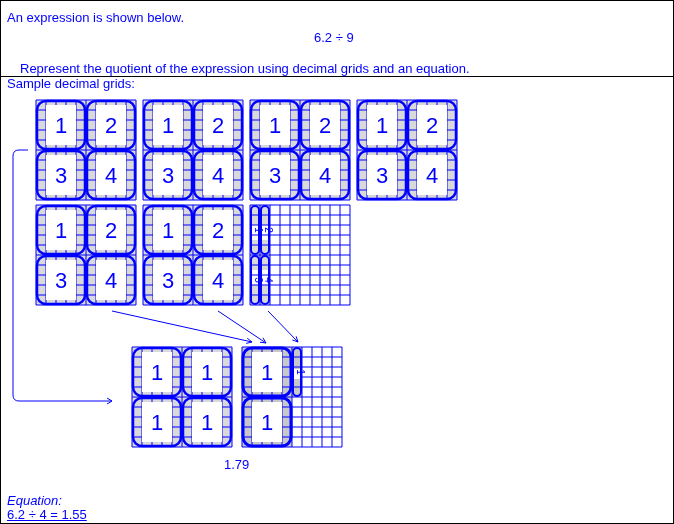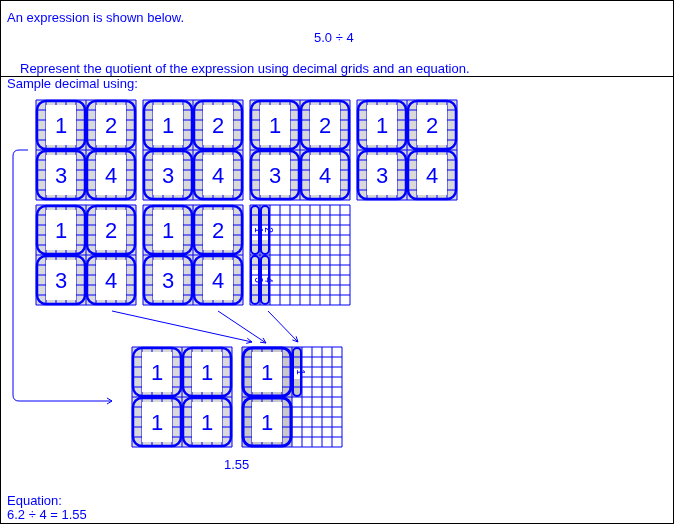--- a/index.html
+++ b/index.html
@@ -10,23 +10,23 @@
   .txt { position:absolute; white-space:nowrap; line-height:14px; }
   svg { position:absolute; left:0; top:0; }
 </style>
 </head>
 <body>
 
 <div class="frame"></div>
 <div class="divider"></div>
 
 <div class="txt" style="left:7px;top:11px;">An expression is shown below.</div>
-<div class="txt" style="left:314px;top:31px;">5.0 ÷ 4</div>
+<div class="txt" style="left:314px;top:31px;">6.2 ÷ 9</div>
 <div class="txt" style="left:20px;top:62px;">Represent the quotient of the expression using decimal grids and an equation.</div>
-<div class="txt" style="left:7px;top:77px;">Sample decimal using:</div>
+<div class="txt" style="left:7px;top:77px;">Sample decimal grids:</div>
 
 <svg id="grids" width="674" height="524">
     <g>
       <rect x="36" y="100" width="50" height="50" fill="#d9d9d9"></rect>
       <rect x="46" y="105" width="30" height="40" fill="#fff"></rect>
       <rect x="86" y="100" width="50" height="50" fill="#d9d9d9"></rect>
       <rect x="96" y="105" width="30" height="40" fill="#fff"></rect>
       <rect x="36" y="150" width="50" height="50" fill="#d9d9d9"></rect>
       <rect x="46" y="155" width="30" height="40" fill="#fff"></rect>
       <rect x="86" y="150" width="50" height="50" fill="#d9d9d9"></rect>
@@ -405,15 +405,15 @@
       <polyline points="246.16086975249567,343.38005722804536 252,342 247.28930246856675,338.28390947804706" fill="none" stroke="#0000ff" stroke-width="1"></polyline>
       <line x1="218" y1="311" x2="266" y2="343" stroke="#0000ff" stroke-width="1"></line>
       <polyline points="260.0570435379745,342.17461009791157 266,343 262.95234914344707,337.83165168970277" fill="none" stroke="#0000ff" stroke-width="1"></polyline>
       <line x1="268" y1="311" x2="298" y2="342" stroke="#0000ff" stroke-width="1"></line>
       <polyline points="292.36745575763337,339.93252681812254 298,342 296.11826173051713,336.3027145862996" fill="none" stroke="#0000ff" stroke-width="1"></polyline>
       <path d="M 28 150 L 19 150 Q 13 150 13 156 L 13 395 Q 13 401 19 401 L 112 401" fill="none" stroke="#0000ff" stroke-width="1"></path>
       <polyline points="107,398 112,401 107,404" fill="none" stroke="#0000ff" stroke-width="1"></polyline>
     </g>
   </svg>
 
-<div class="txt" style="left:224px;top:458px;">1.55</div>
-<div class="txt" style="left:7px;top:494px;">Equation:</div>
-<div class="txt" style="left:7px;top:508px;">6.2 ÷ 4 = 1.55</div>
+<div class="txt" style="left:224px;top:458px;">1.79</div>
+<div class="txt" style="left:7px;top:494px;font-style:italic;">Equation:</div>
+<div class="txt" style="left:7px;top:508px;text-decoration:underline;">6.2 ÷ 4 = 1.55</div>
 
 </body></html>

